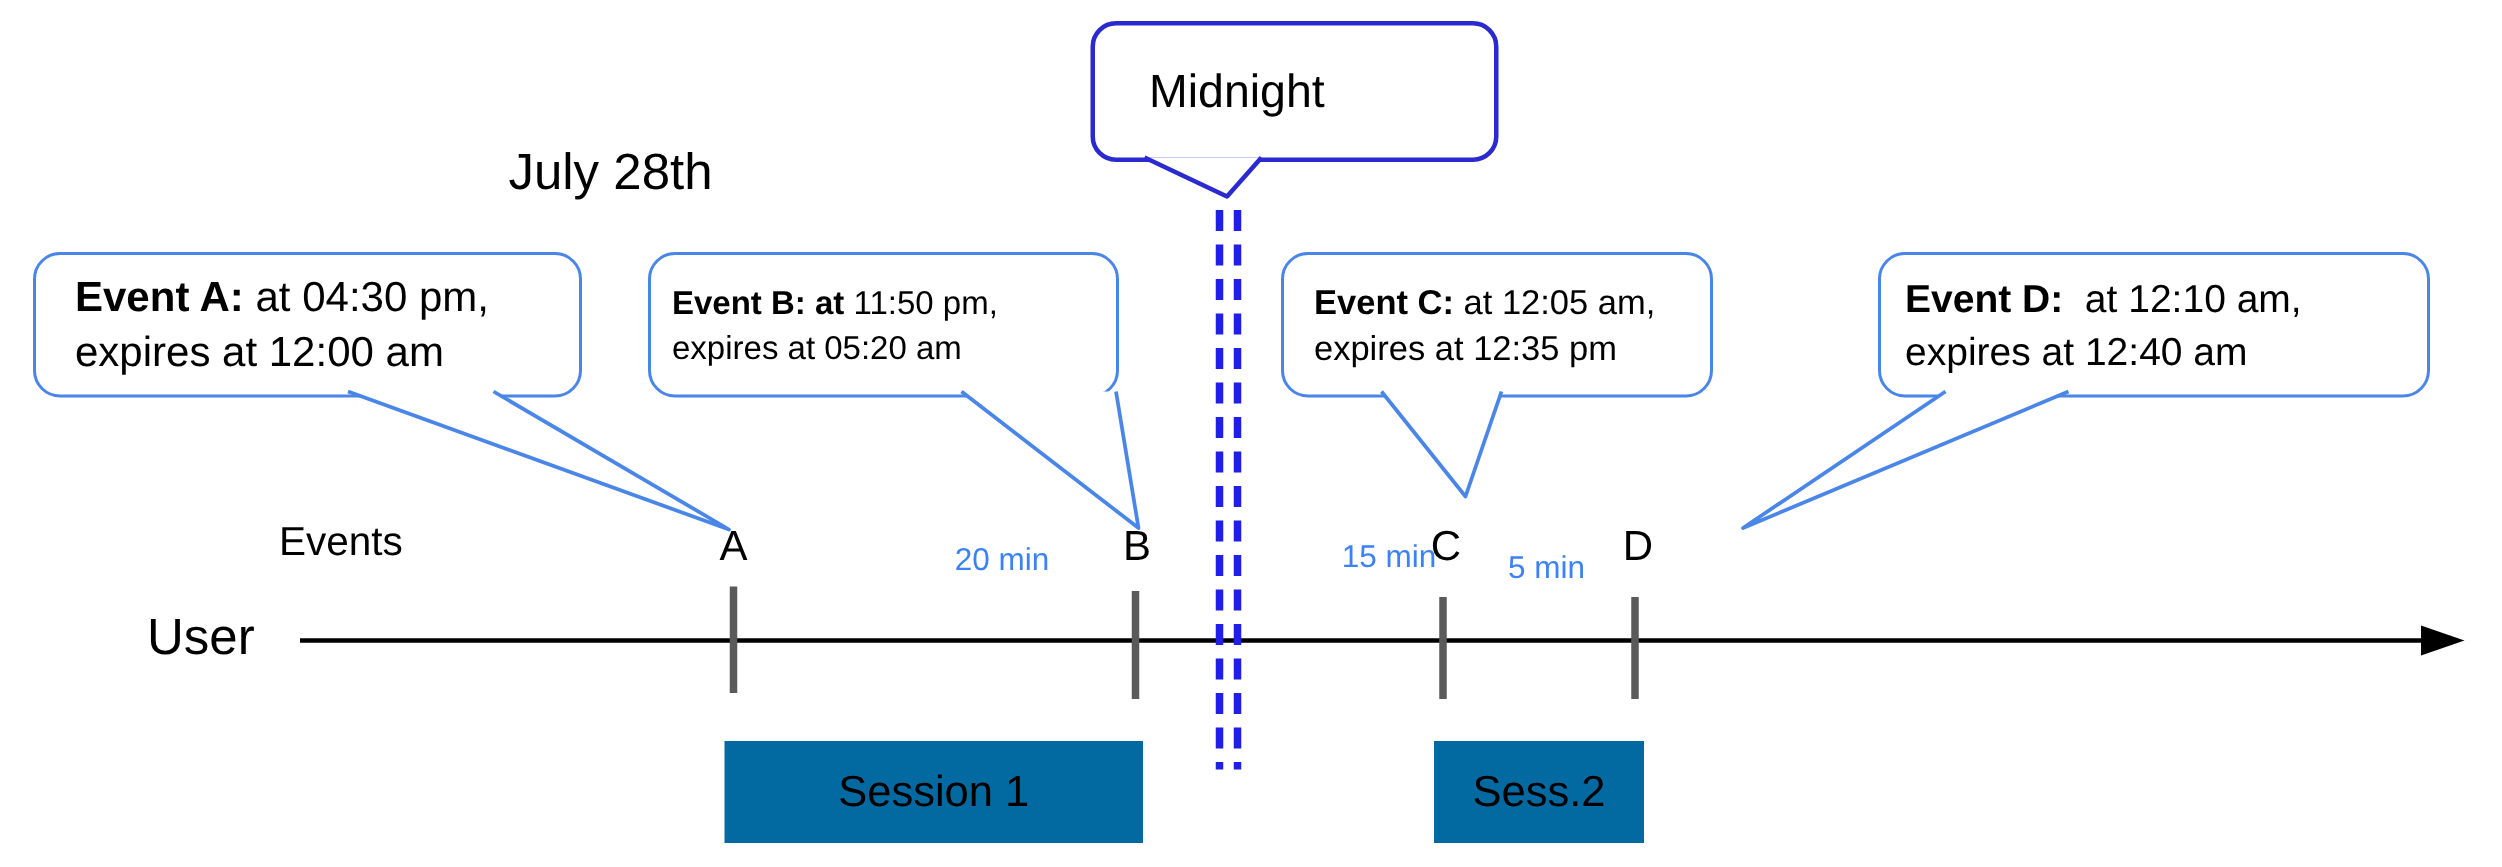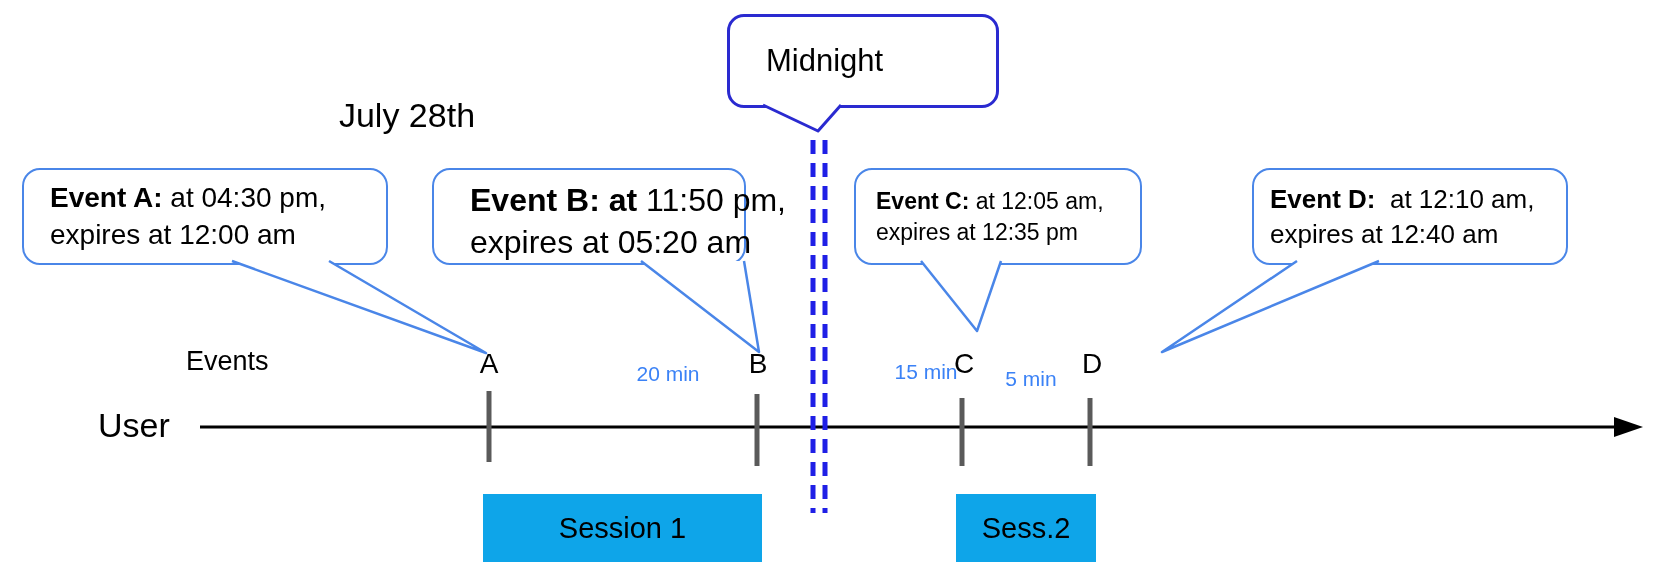--- a/index.html
+++ b/index.html
@@ -32,38 +32,38 @@
     top:168px;height:97px;
     border:2.5px solid #4a86e8;
     border-radius:18px;
     background:#fff;
     box-sizing:border-box;
     display:flex;flex-direction:column;justify-content:center;
     line-height:1.32;
   }
   .callout .line{white-space:pre;}
   .ev-a{left:22px;width:366px;font-size:28px;padding-left:26px;}
-  .ev-b{left:432px;width:314px;font-size:32px;padding-left:36px;justify-content:flex-end;}
+  .ev-b{left:432px;width:314px;font-size:22px;padding-left:14px;}
   .ev-c{left:854px;width:288px;font-size:23px;padding-left:20px;}
-  .ev-d{left:1252px;width:316px;font-size:26px;padding-left:16px;}
+  .ev-d{left:1252px;width:368px;font-size:26px;padding-left:16px;}
   .axis-label-events{left:186px;top:346px;font-size:27px;}
   .axis-label-user{left:98px;top:406px;font-size:34px;}
   .tick-label{
     font-size:28px;width:60px;text-align:center;
     transform:translateX(-50%);
     top:348px;
   }
   .gap-label{
     font-size:21px;width:90px;text-align:center;
     transform:translateX(-50%);
     color:#3b82f6;
   }
   .session-box{
     top:494px;height:68px;
-    background:#0ea5e9;
+    background:#0369a1;
     display:flex;align-items:center;justify-content:center;
     font-size:29px;
   }
   .overlay{
     position:absolute;left:0;top:0;width:1668px;height:578px;
     pointer-events:none;
   }
 </style>
 </head>
 <body>

